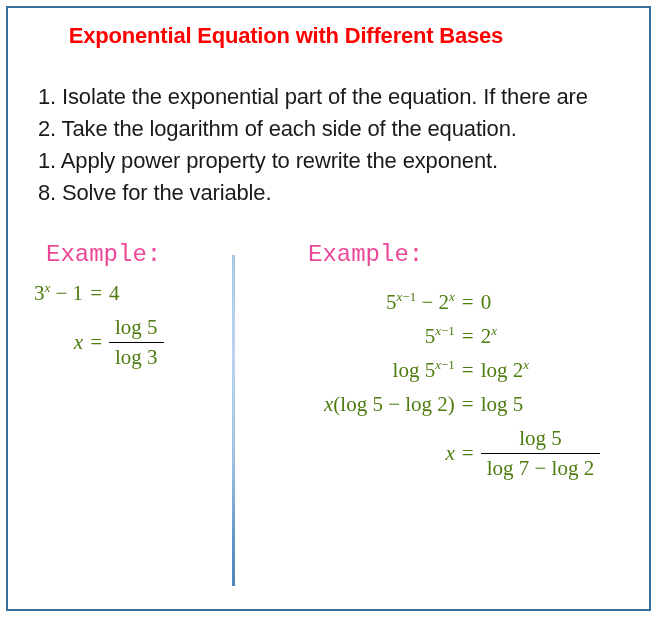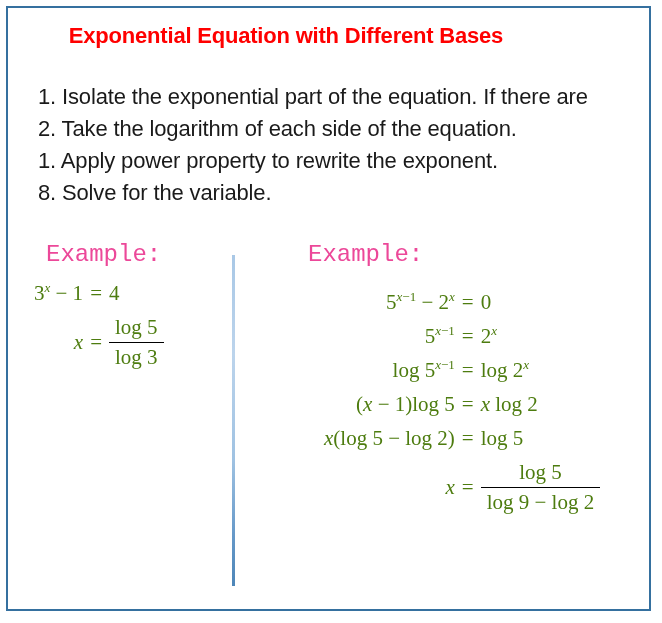--- a/index.html
+++ b/index.html
@@ -116,28 +116,23 @@
         <div class="eqcell lhs"><span class="up">5</span><sup><span class="it">x</span><span class="up">−1</span></sup></div>
         <div class="eqcell ceq">=</div>
         <div class="eqcell rhs"><span class="up">2</span><sup><span class="it">x</span></sup></div>
       </div>
       <div class="eqrow">
         <div class="eqcell lhs"><span class="up">log 5</span><sup><span class="it">x</span><span class="up">−1</span></sup></div>
         <div class="eqcell ceq">=</div>
         <div class="eqcell rhs"><span class="up">log 2</span><sup><span class="it">x</span></sup></div>
       </div>
       <div class="eqrow">
-        <div class="eqcell lhs"><span class="up">(</span><span class="it">x</span><span class="up"> − 1)log 5</span></div>
-        <div class="eqcell ceq">=</div>
-        <div class="eqcell rhs"><span class="it">x</span><span class="up"> log 2</span></div>
-      </div>
-      <div class="eqrow">
         <div class="eqcell lhs"><span class="it">x</span><span class="up">(log 5 − log 2)</span></div>
         <div class="eqcell ceq">=</div>
         <div class="eqcell rhs"><span class="up">log 5</span></div>
       </div>
       <div class="eqrow">
         <div class="eqcell lhs"><span class="it">x</span></div>
         <div class="eqcell ceq">=</div>
-        <div class="eqcell rhs"><span class="frac"><span class="num"><span class="up">log 5</span></span><span class="den"><span class="up">log 9 − log 2</span></span></span></div>
+        <div class="eqcell rhs"><span class="frac"><span class="num"><span class="up">log 5</span></span><span class="den"><span class="up">log 7 − log 2</span></span></span></div>
       </div>
     </div>
 </div>
 
 </body></html>

